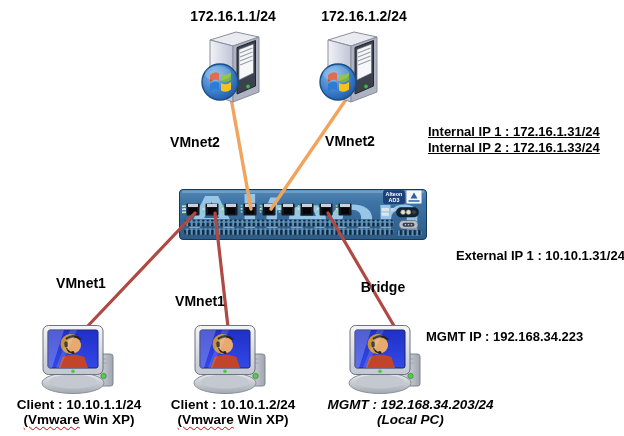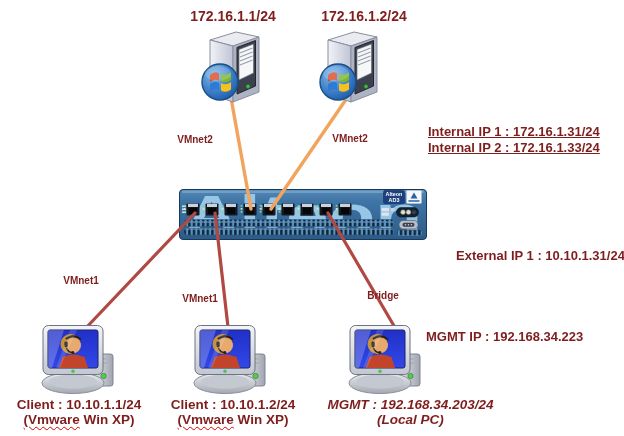--- a/index.html
+++ b/index.html
@@ -1,20 +1,20 @@
 <!DOCTYPE html>
 <html><head>
 <meta charset="utf-8">
 <style>
   html,body{margin:0;padding:0;background:#fff;}
   .stage{position:relative;width:624px;height:436px;background:#ffffff;overflow:hidden;
          font-family:"Liberation Sans",sans-serif;color:#111;}
-  .lbl{position:absolute;font-weight:bold;color:#7f1d1d;white-space:nowrap;}
+  .lbl{position:absolute;font-weight:bold;color:#000000;white-space:nowrap;}
   .ip-top{font-size:14px;width:120px;text-align:center;z-index:6;}
-  .netlbl{font-size:10px;width:90px;text-align:center;z-index:6;}
+  .netlbl{font-size:14px;width:90px;text-align:center;z-index:6;}
   .anno{font-size:13px;line-height:15.5px;z-index:6;}
   .caption{font-size:13.5px;line-height:14.5px;text-align:center;z-index:6;}
   .sq{text-decoration-line:underline;text-decoration-style:wavy;
       text-decoration-color:#e00000;text-decoration-thickness:1px;text-underline-offset:2px;}
   .icon{position:absolute;z-index:4;}
   .switch{position:absolute;z-index:2;}
   .links{position:absolute;left:0;top:0;z-index:3;pointer-events:none;}
 </style>
 </head>
 <body>
@@ -286,21 +286,21 @@
   </div>
 
   <div class="lbl anno" style="left:428px;top:248px;margin-left:28px;">
     <div>External IP 1 : 10.10.1.31/24</div>
   </div>
 
   <div class="lbl anno" style="left:426px;top:329px;">MGMT IP : 192.168.34.223</div>
 
   <div class="lbl netlbl" style="left:36px;top:275px;">VMnet1</div>
   <div class="lbl netlbl" style="left:155px;top:293px;">VMnet1</div>
-  <div class="lbl netlbl" style="left:338px;top:290px;">Bridge</div>
+  <div class="lbl netlbl" style="left:338px;top:279px;">Bridge</div>
 
   <div class="lbl caption" style="left:6px;top:398px;width:146px;">
     <div>Client : 10.10.1.1/24</div>
     <div><span class="sq">(Vmware</span><span> Win XP)</span></div>
   </div>
 
   <div class="lbl caption" style="left:160px;top:398px;width:146px;">
     <div>Client : 10.10.1.2/24</div>
     <div><span class="sq">(Vmware</span><span> Win XP)</span></div>
   </div>

